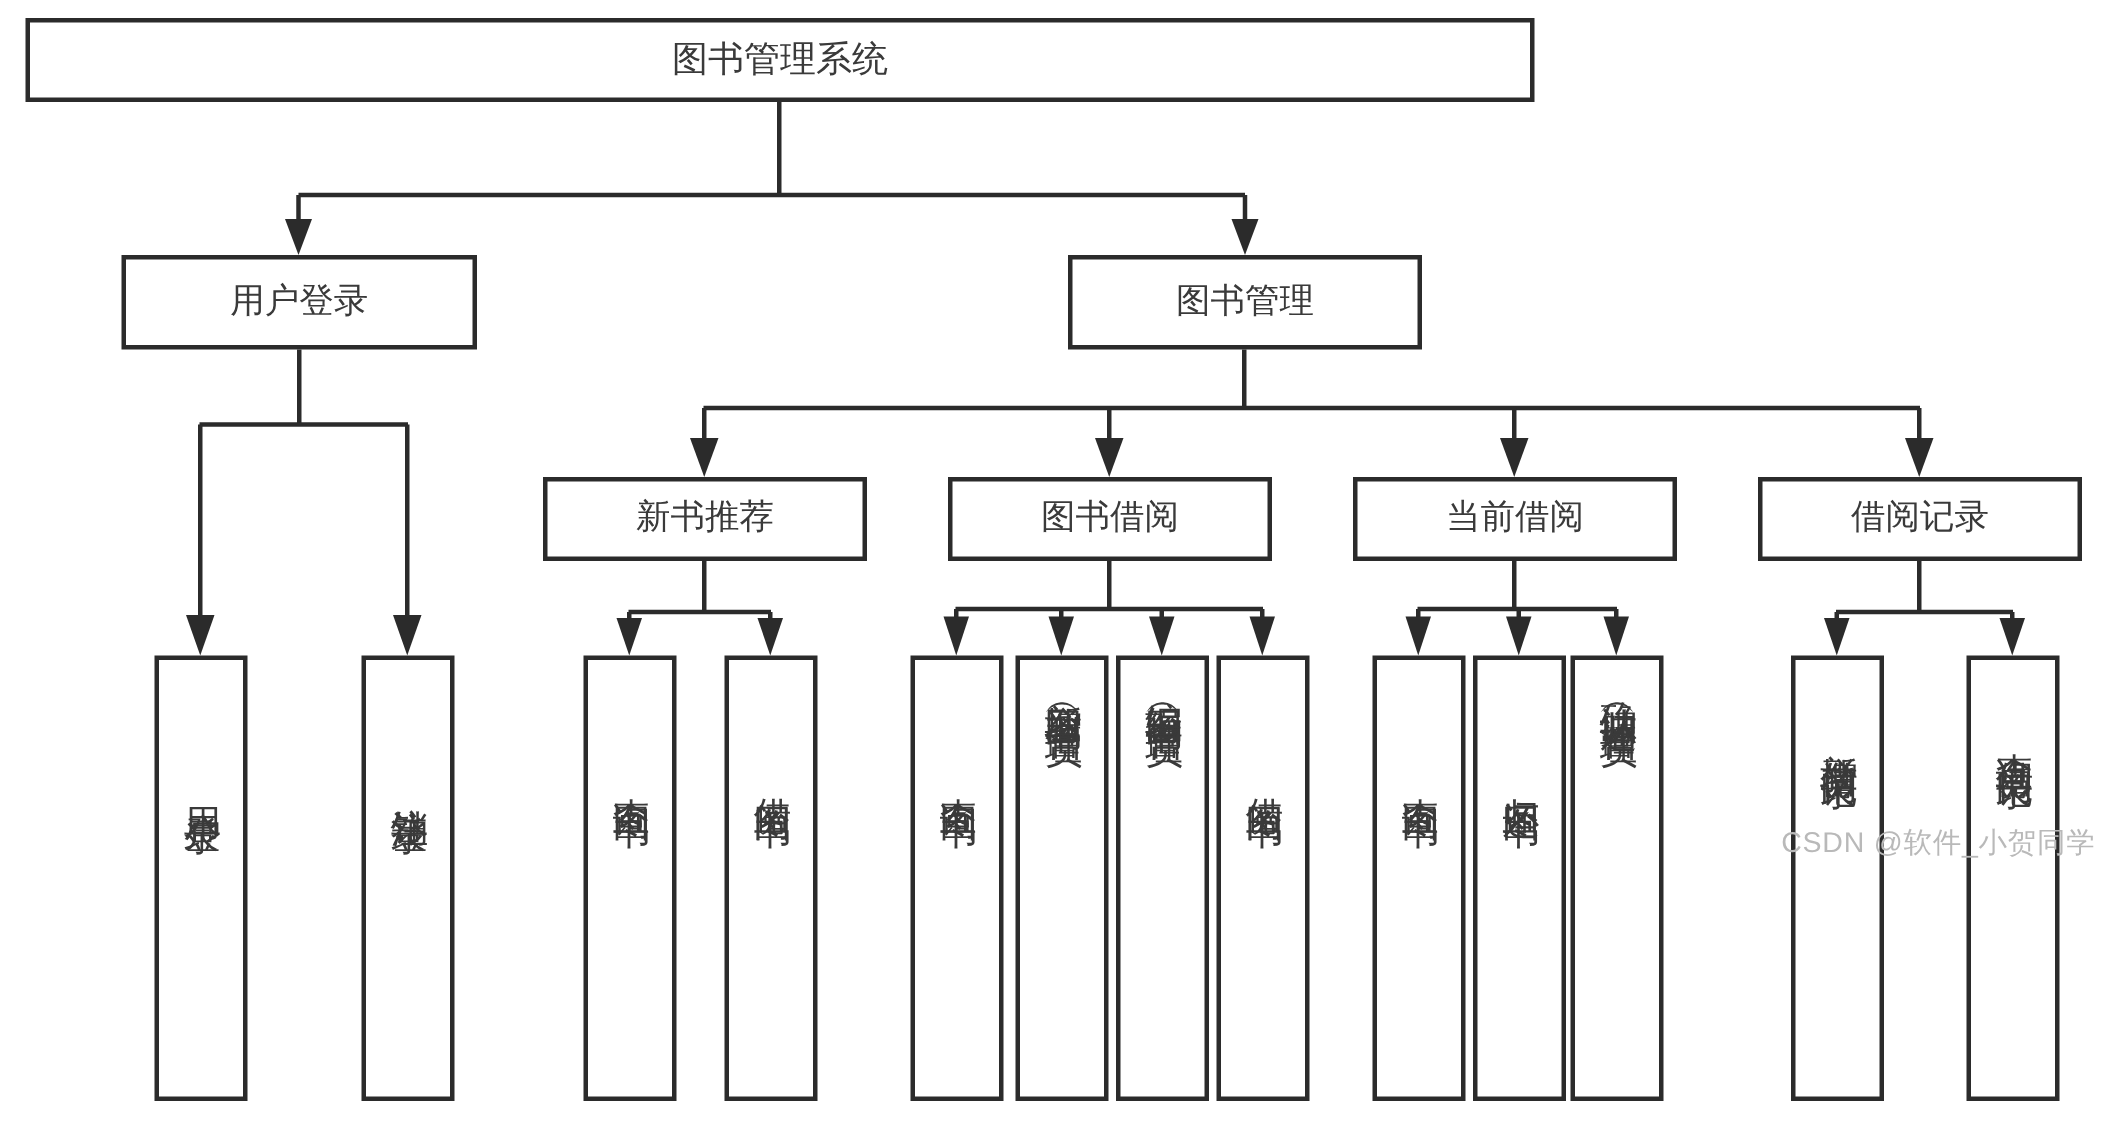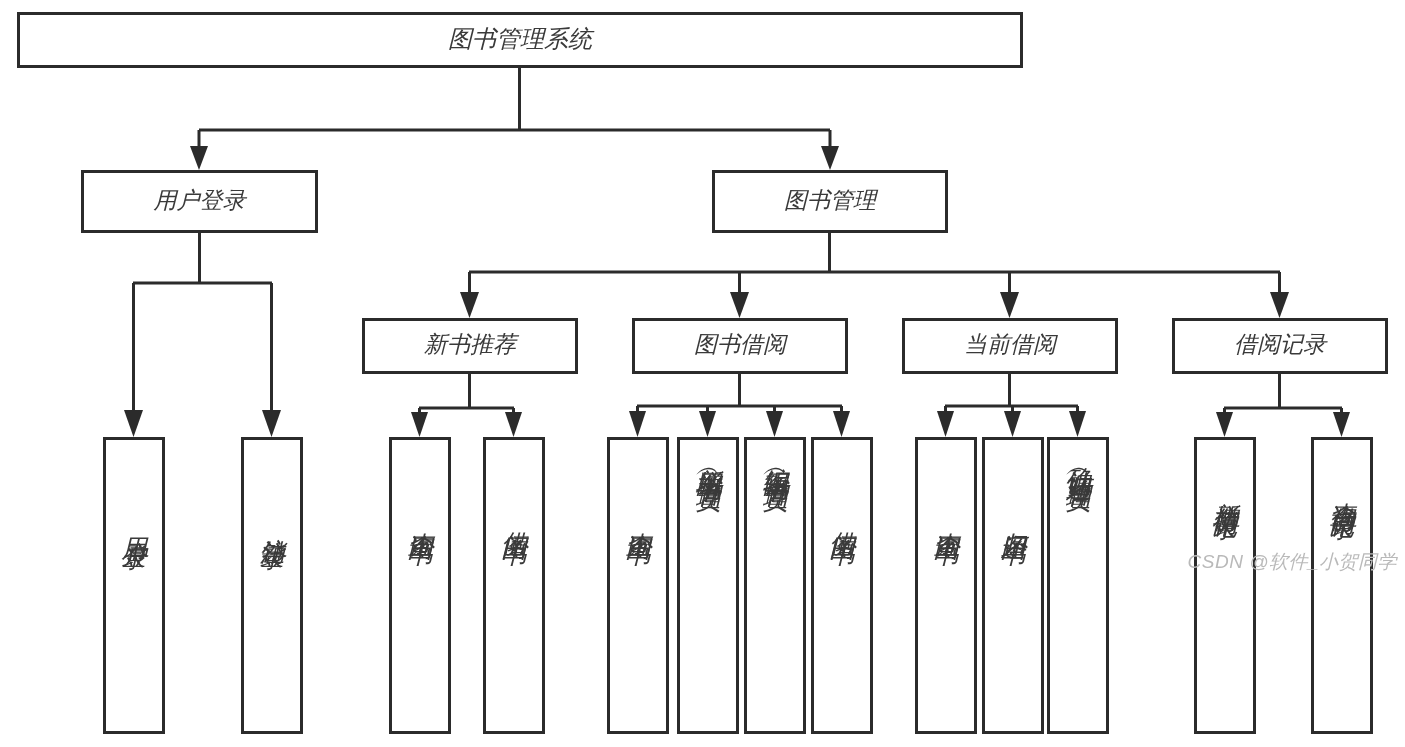--- a/index.html
+++ b/index.html
@@ -11,21 +11,20 @@
     width: 1405px;
     height: 747px;
     font-family: "Liberation Sans", "DejaVu Sans", sans-serif;
     overflow: hidden;
   }
   #diagram-root {
     position: relative;
     width: 1405px;
     height: 579px;
     background: #ffffff;
-    font-style: italic;
   }
   svg.flow {
     position: absolute;
     top: 0;
     left: 0;
     width: 1405px;
     height: 747px;
     display: block;
   }
   .node-rect {

